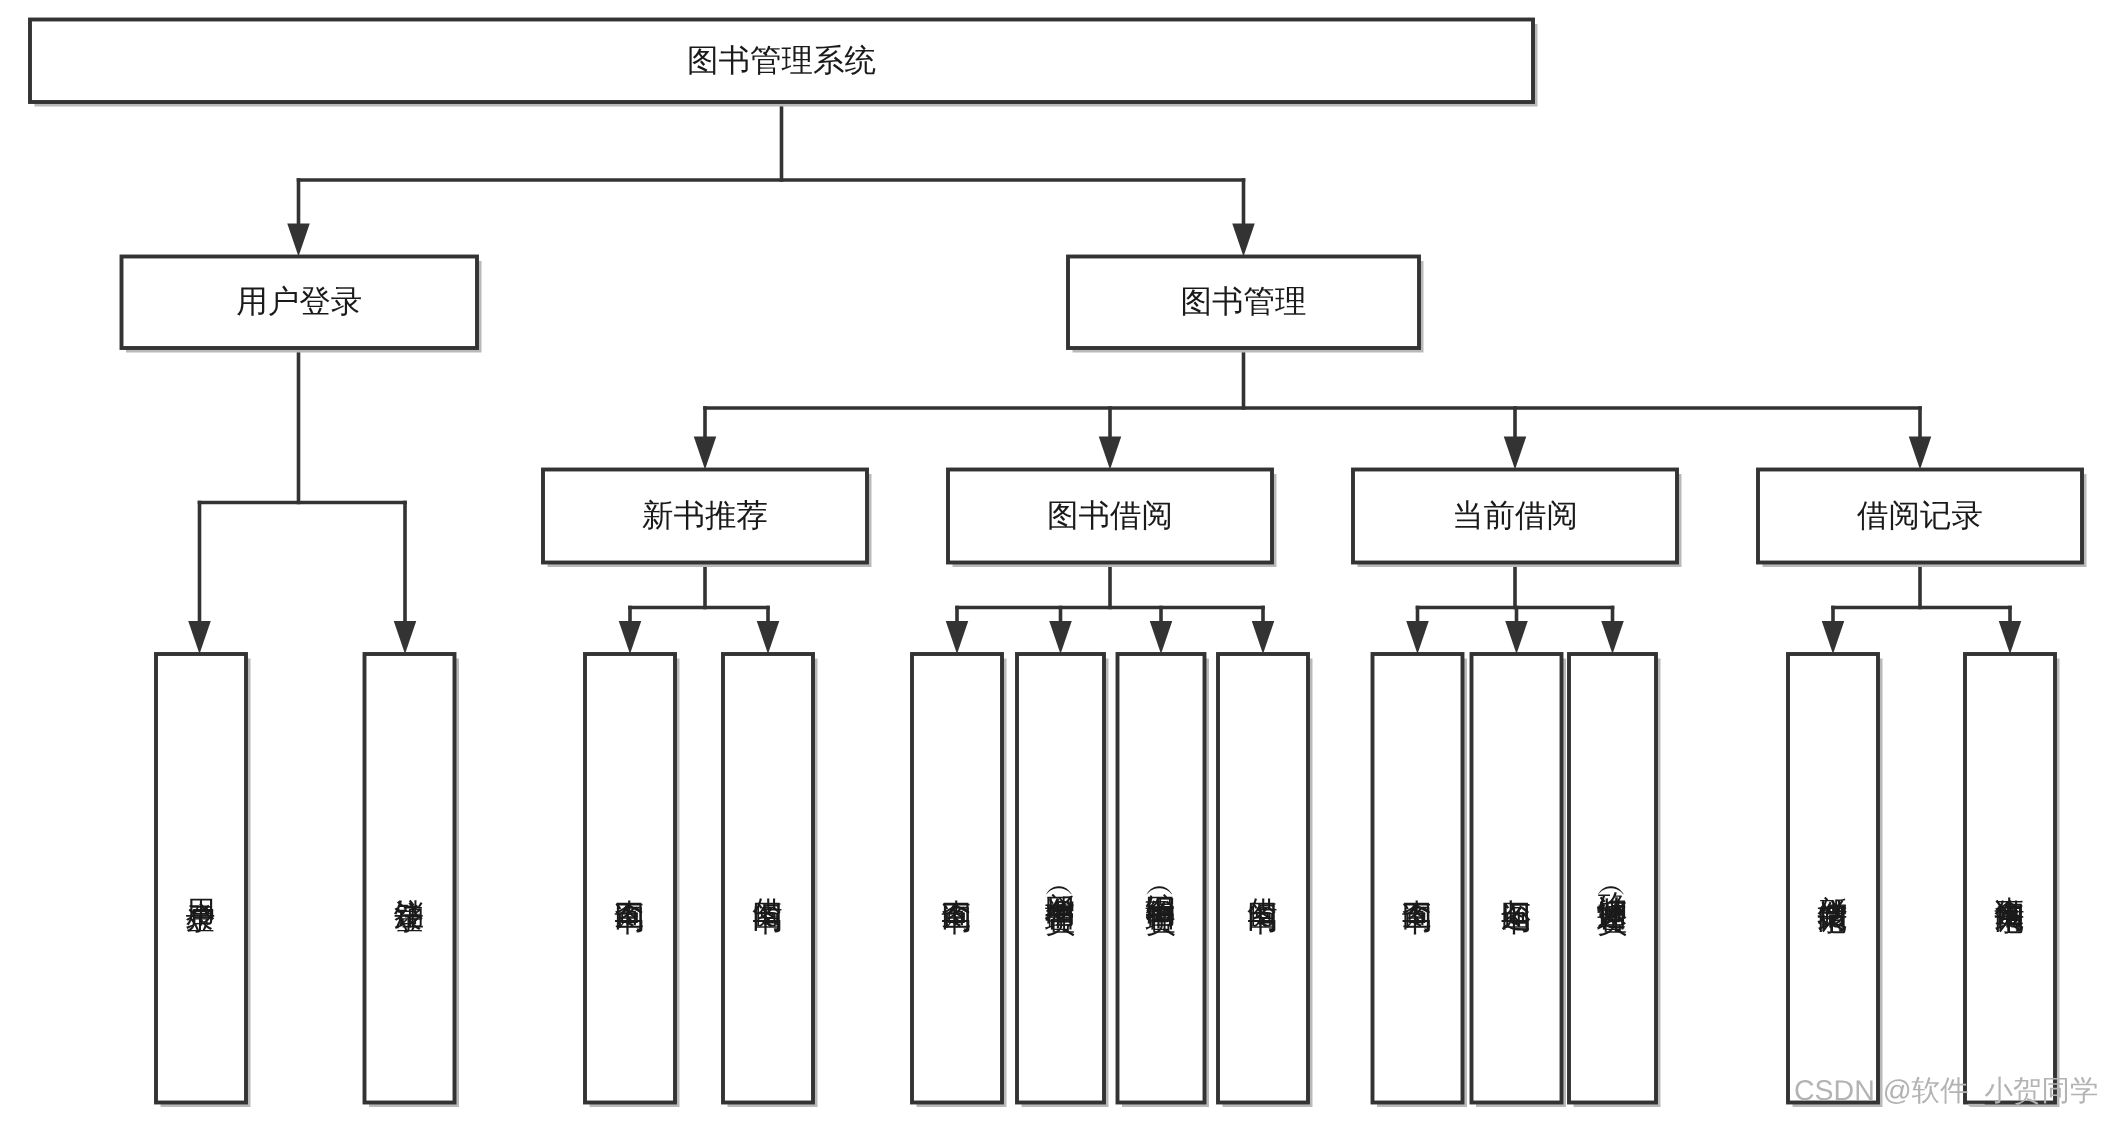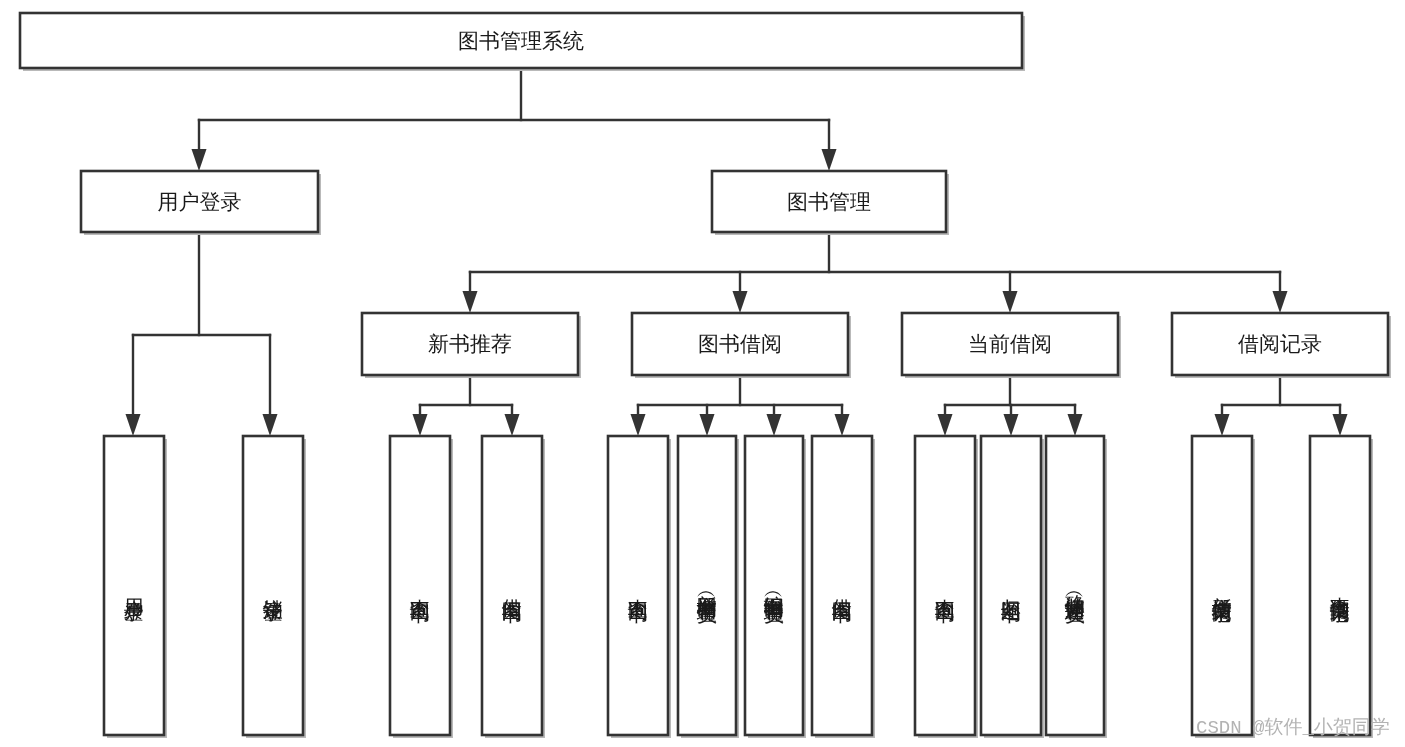--- a/index.html
+++ b/index.html
@@ -64,21 +64,21 @@
     letter-spacing: 1.5px;
     display: flex;
     align-items: center;
     justify-content: center;
     text-align: center;
     white-space: nowrap;
     pointer-events: none;
   }
   .watermark {
     position: absolute;
-    font-family: Liberation Mono, monospace;
+    font-family: Liberation Sans, sans-serif;
     font-size: 19px;
     color: #b3b3b3;
     white-space: nowrap;
   }
 </style>
 </head>
 <body>
 
 <div id="diagram-root">
   <svg class="flow" viewBox="0 0 1405 747">

